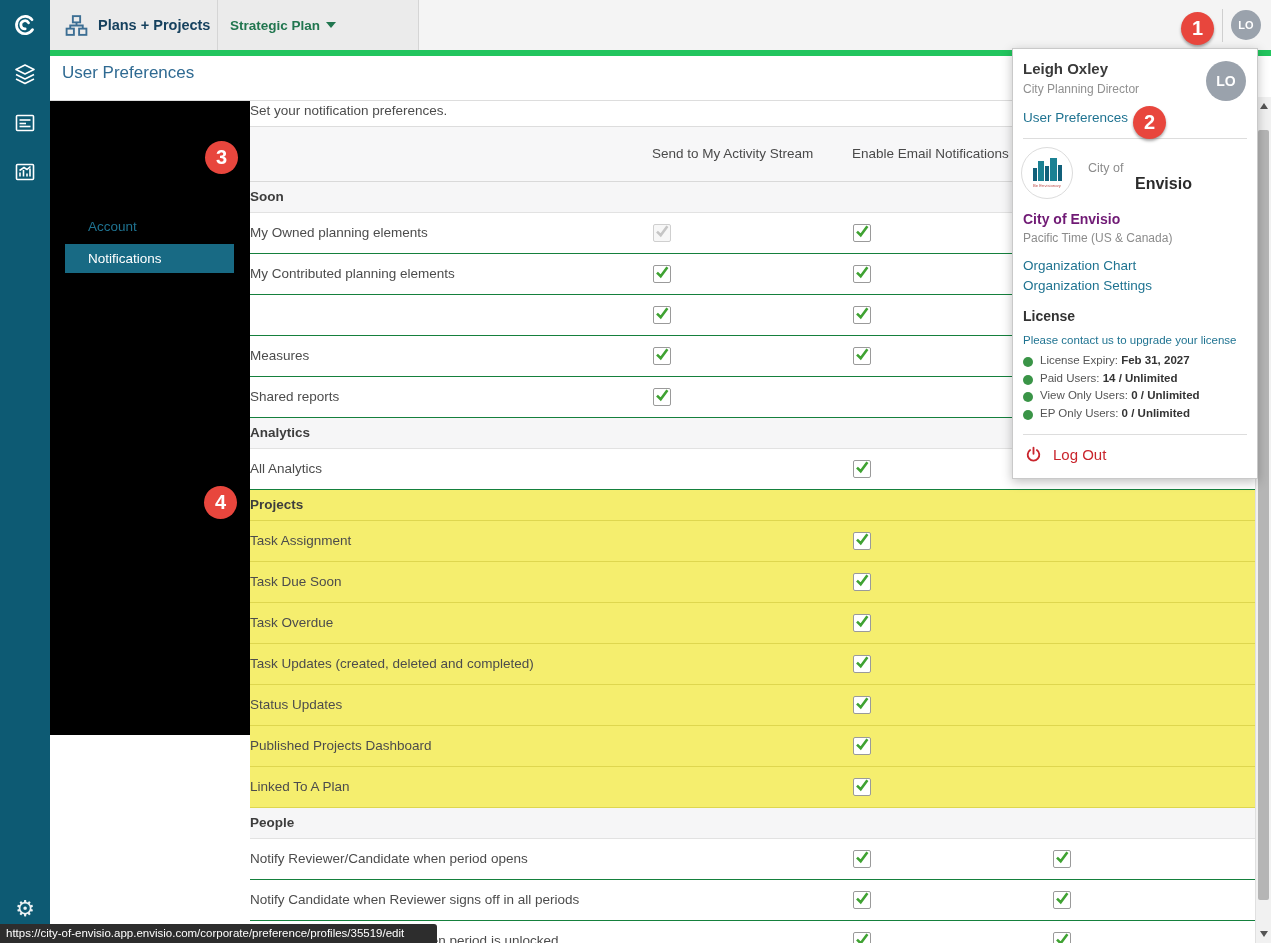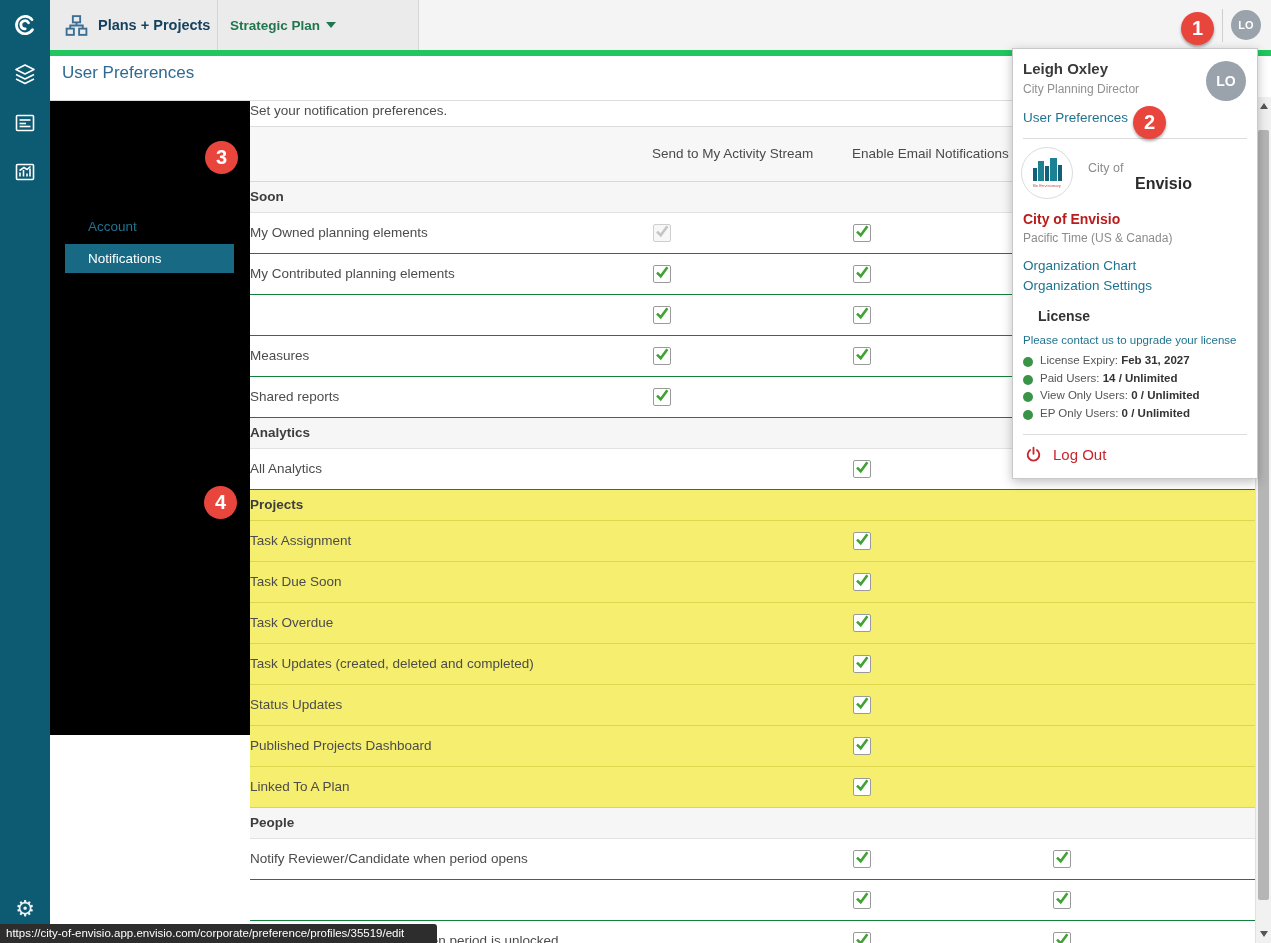--- a/index.html
+++ b/index.html
@@ -63,25 +63,25 @@
          box-shadow:0 3px 10px rgba(0,0,0,.25);z-index:30;}
   .umenu .uname{position:absolute;left:10px;top:11px;font-size:15px;font-weight:bold;color:#3a3a3a;text-align:right;}
   .umenu .urole{position:absolute;left:10px;top:33px;font-size:12px;color:#909090;}
   .umenu .avatar-big{position:absolute;left:193px;top:12px;width:40px;height:40px;border-radius:50%;background:#9aa2ac;
         color:#fff;font-size:14px;font-weight:bold;display:flex;align-items:center;justify-content:center;}
   .umenu .uprefs{position:absolute;left:10px;top:61px;font-size:13.5px;color:var(--teal-link);cursor:pointer;}
   .umenu .div1{position:absolute;left:10px;right:10px;top:89px;height:1px;background:#ddd;}
   .umenu .citylogo{position:absolute;left:7px;top:97px;}
   .umenu .lg-top{position:absolute;left:75px;top:112px;font-size:12.5px;color:#8c8c8c;}
   .umenu .lg-bot{position:absolute;left:75px;top:126px;font-size:16px;font-weight:bold;color:#2b2b2b;margin-left:47px;}
-  .umenu .orgname{position:absolute;left:10px;top:162px;font-size:14px;font-weight:bold;color:#b91c1c;}
+  .umenu .orgname{position:absolute;left:10px;top:162px;font-size:14px;font-weight:bold;color:#701a75;}
   .umenu .tz{position:absolute;left:10px;top:182px;font-size:12px;color:#8c8c8c;}
   .umenu .lnk1{position:absolute;left:10px;top:209px;font-size:13.5px;color:var(--teal-link);cursor:pointer;}
   .umenu .lnk2{position:absolute;left:10px;top:229px;font-size:13.5px;color:var(--teal-link);cursor:pointer;}
-  .umenu .lic{position:absolute;left:10px;top:259px;font-size:14px;font-weight:bold;color:#333;margin-left:15px;}
+  .umenu .lic{position:absolute;left:10px;top:259px;font-size:14px;font-weight:bold;color:#333;}
   .umenu .contact{position:absolute;left:10px;top:285px;font-size:11.5px;color:var(--teal-link);cursor:pointer;}
   .umenu .licitems{position:absolute;left:10px;top:305px;}
   .licitem{position:relative;height:17.5px;font-size:11.5px;color:#555;padding-left:17px;white-space:nowrap;}
   .licitem .dot{position:absolute;left:0;top:3px;width:10px;height:10px;border-radius:50%;background:var(--bullet-green);}
   .licitem b{color:#333;}
   .umenu .div2{position:absolute;left:10px;right:10px;top:385px;height:1px;background:#ddd;}
   .umenu .logout{position:absolute;left:12px;top:397px;display:flex;align-items:center;cursor:pointer;}
   .umenu .logout svg{width:17px;height:17px;}
   .umenu .logout span{margin-left:11px;font-size:15px;color:var(--logout-red);}
 
@@ -312,20 +312,21 @@
               <path d="M3 8.6 L6.7 12.2 L13.4 3.2" fill="none" stroke="currentColor" stroke-width="2.6"></path>
             </svg>
           </span>
           <span class="cb pos-c">
             <svg viewBox="0 0 16 16">
               <path d="M3 8.6 L6.7 12.2 L13.4 3.2" fill="none" stroke="currentColor" stroke-width="2.6"></path>
             </svg>
           </span>
         </div>
         <div class="prow">
+          <span class="rlabel">Notify Candidate when Reviewer signs off in all periods</span>
           <span class="cb pos-b">
             <svg viewBox="0 0 16 16">
               <path d="M3 8.6 L6.7 12.2 L13.4 3.2" fill="none" stroke="currentColor" stroke-width="2.6"></path>
             </svg>
           </span>
           <span class="cb pos-c">
             <svg viewBox="0 0 16 16">
               <path d="M3 8.6 L6.7 12.2 L13.4 3.2" fill="none" stroke="currentColor" stroke-width="2.6"></path>
             </svg>
           </span>

